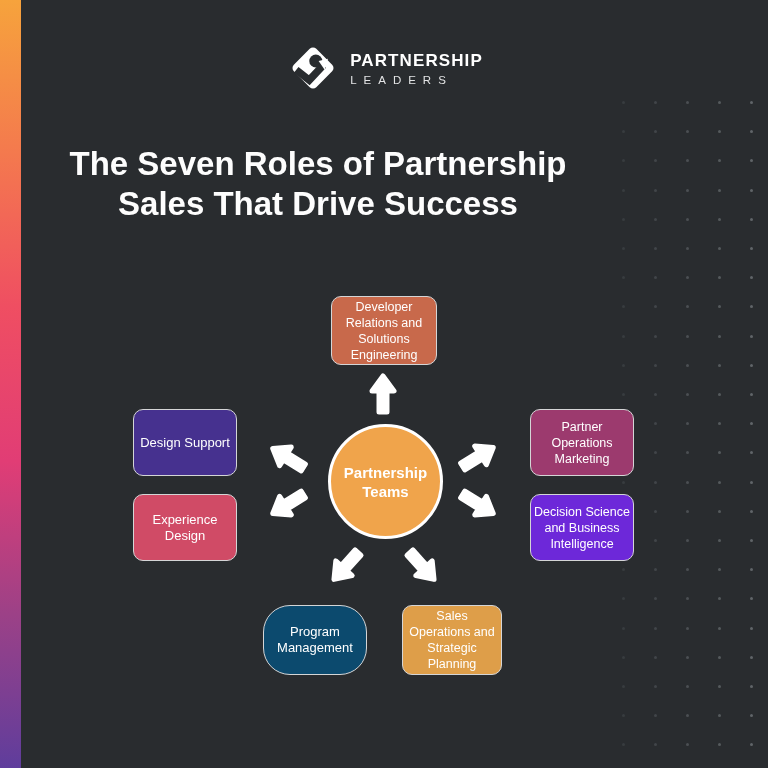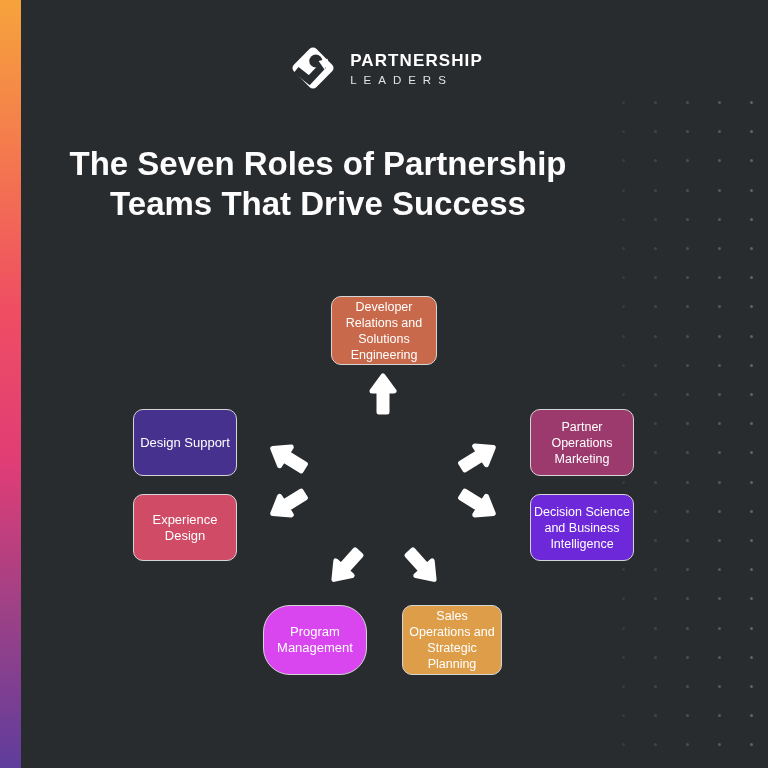--- a/index.html
+++ b/index.html
@@ -179,31 +179,32 @@
       <path d="M46 20 L36 22.5 L42.5 32 Z" fill="#ffffff"></path>
     </svg>
     <div class="brand-text">
       <span class="brand-word1">PARTNERSHIP</span>
       <span class="brand-word2">LEADERS</span>
     </div>
   </div>
 
   <div class="title">
     <div>The Seven Roles of Partnership</div>
-    <div>Teams That Drive Success</div>
+    <div>Sales That Drive Success</div>
   </div>
 
   <div class="node" id="node-top" style="background-color: rgb(200, 105, 75);">Developer Relations and Solutions Engineering</div>
   <div class="node" id="node-left-upper" style="background-color: rgb(70, 49, 143);">Design Support</div>
   <div class="node" id="node-left-lower" style="background-color: rgb(208, 75, 102);">Experience Design</div>
   <div class="node" id="node-right-upper" style="background-color: rgb(156, 58, 110);">Partner Operations Marketing</div>
   <div class="node" id="node-right-lower" style="background-color: #6d28d9;">Decision Science and Business Intelligence</div>
-  <div class="node" id="node-bottom-left" style="background-color: #d946ef; border-radius: 27px;">Program Management</div>
+  <div class="node" id="node-bottom-left" style="background-color: #0c4a6e; border-radius: 27px;">Program Management</div>
   <div class="node" id="node-bottom-right" style="background-color: rgb(222, 158, 73);">Sales Operations and Strategic Planning</div>
 
+  <div class="center-circle" style="background-color: rgb(240, 164, 75);">Partnership Teams</div>
 
   <div class="arrow" id="arrow-top">
     <svg viewBox="0 0 42 32">
         <polygon points="3,12 24,12 24,5 39,16 24,27 24,20 3,20" stroke-width="5" stroke-linejoin="round" fill="#FFFFFF" stroke="#FFFFFF"></polygon>
       </svg>
   </div>
   <div class="arrow" id="arrow-upper-left">
     <svg viewBox="0 0 42 32">
         <polygon points="3,12 24,12 24,5 39,16 24,27 24,20 3,20" stroke-width="5" stroke-linejoin="round" fill="#FFFFFF" stroke="#FFFFFF"></polygon>
       </svg>

